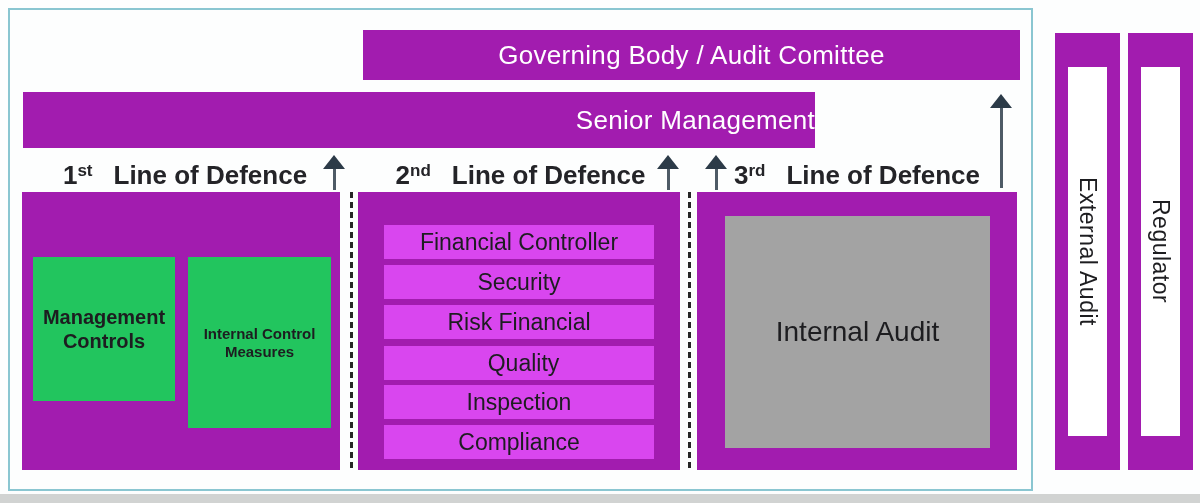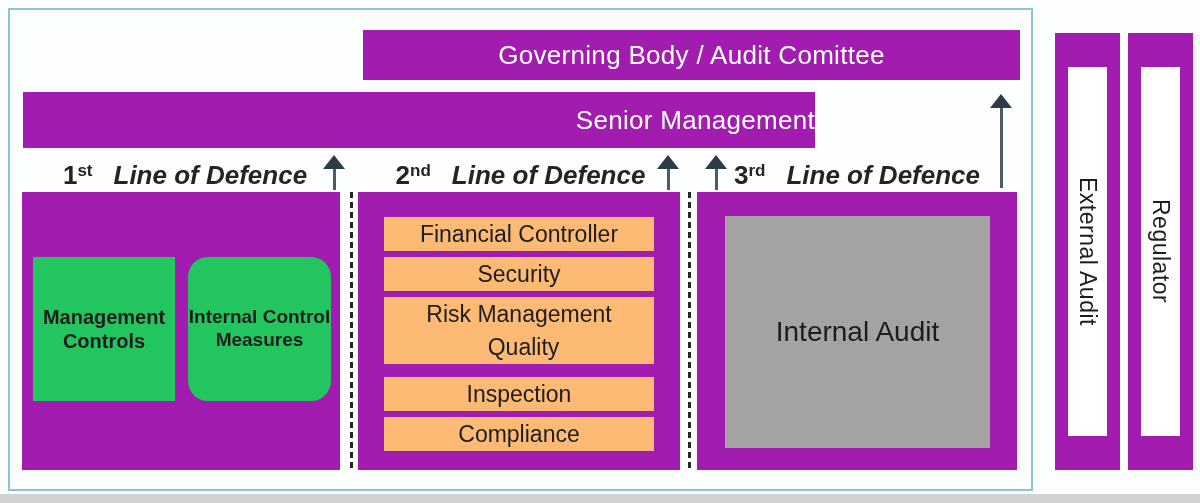--- a/index.html
+++ b/index.html
@@ -35,45 +35,45 @@
   .hdr {
     top: 157px; height: 34px;
     font-size: 26px; font-weight: 700; color: #242428;
     display: flex; align-items: flex-end; justify-content: center;
     white-space: nowrap;
   }
   .hdr1 { left: 40px;  width: 290px; }
   .hdr2 { left: 378px; width: 285px; }
   .hdr3 { left: 715px; width: 284px; }
   .ord-sup { font-size: 17px; line-height: 1; position: relative; top: -12px; font-weight: 700; }
-  .hdr-label { margin-left: 21px; font-style: italic; }
+  .hdr-label { margin-left: 21px; }
 
   
   .col-box { top: 192px; height: 278px; }
   .col1 { left: 22px;  width: 318px; }
   .col2 { left: 358px; width: 322px; }
   .col3 { left: 697px; width: 320px; }
 
   
   .white-box {
     background: #22c55e;
     display: flex; align-items: center; justify-content: center;
     text-align: center; color: #1d1d20; font-weight: 700; line-height: 1.2;
   }
   .box-mgmt { left: 33px;  top: 257px; width: 142px; height: 144px; font-size: 20px; }
-  .box-icm  { left: 188px; top: 257px; width: 143px; height: 144px; font-size: 19px; border-radius: 20px; }
+  .box-icm  { left: 188px; top: 257px; width: 143px; height: 171px; font-size: 15px; }
 
   
   .row {
-    left: 384px; width: 270px; height: 34px; background: #fdba74;
-    display: flex; align-items: center; justify-content: center;
-    font-size: 23px; font-weight: 400; color: #1d1d20;
+    left: 384px; width: 270px; height: 34px; background: #d946ef;
+    display: flex; align-items: center; justify-content: center;
+    font-size: 23px; font-weight: 400; color: #1d1d20; margin-top: 8px;
   }
   .r0 { top: 217px; } .r1 { top: 257px; text-align: center; } .r2 { top: 297px; }
-  .r3 { top: 330px; padding-left: 9px; } .r4 { top: 377px; } .r5 { top: 417px; }
+  .r3 { top: 338px; padding-left: 9px; } .r4 { top: 377px; } .r5 { top: 417px; }
 
   
   .box-ia {
     left: 725px; top: 216px; width: 265px; height: 232px; background: #a3a3a3;
     display: flex; align-items: center; justify-content: center;
     font-size: 28px; font-weight: 400; color: #1d1d20;
   }
 
   
   .dashed-sep {
@@ -170,21 +170,21 @@
   <div class="abs white-box box-icm">
     <span>Internal Control Measures</span>
   </div>
 
   <div class="abs dashed-sep sep1"></div>
   <div class="abs dashed-sep sep2"></div>
 
   <div class="abs teal col-box col2"></div>
   <div class="abs row r0">Financial Controller</div>
   <div class="abs row r1">Security</div>
-  <div class="abs row r2">Risk Management</div>
+  <div class="abs row r2">Risk Financial</div>
   <div class="abs row r3">Quality</div>
   <div class="abs row r5">Compliance</div>
   <div class="abs row r4">Inspection</div>
 
   <div class="abs teal col-box col3"></div>
   <div class="abs box-ia">
     <span>Internal Audit</span>
   </div>
 
   <div class="abs teal side-bar side-ext">

